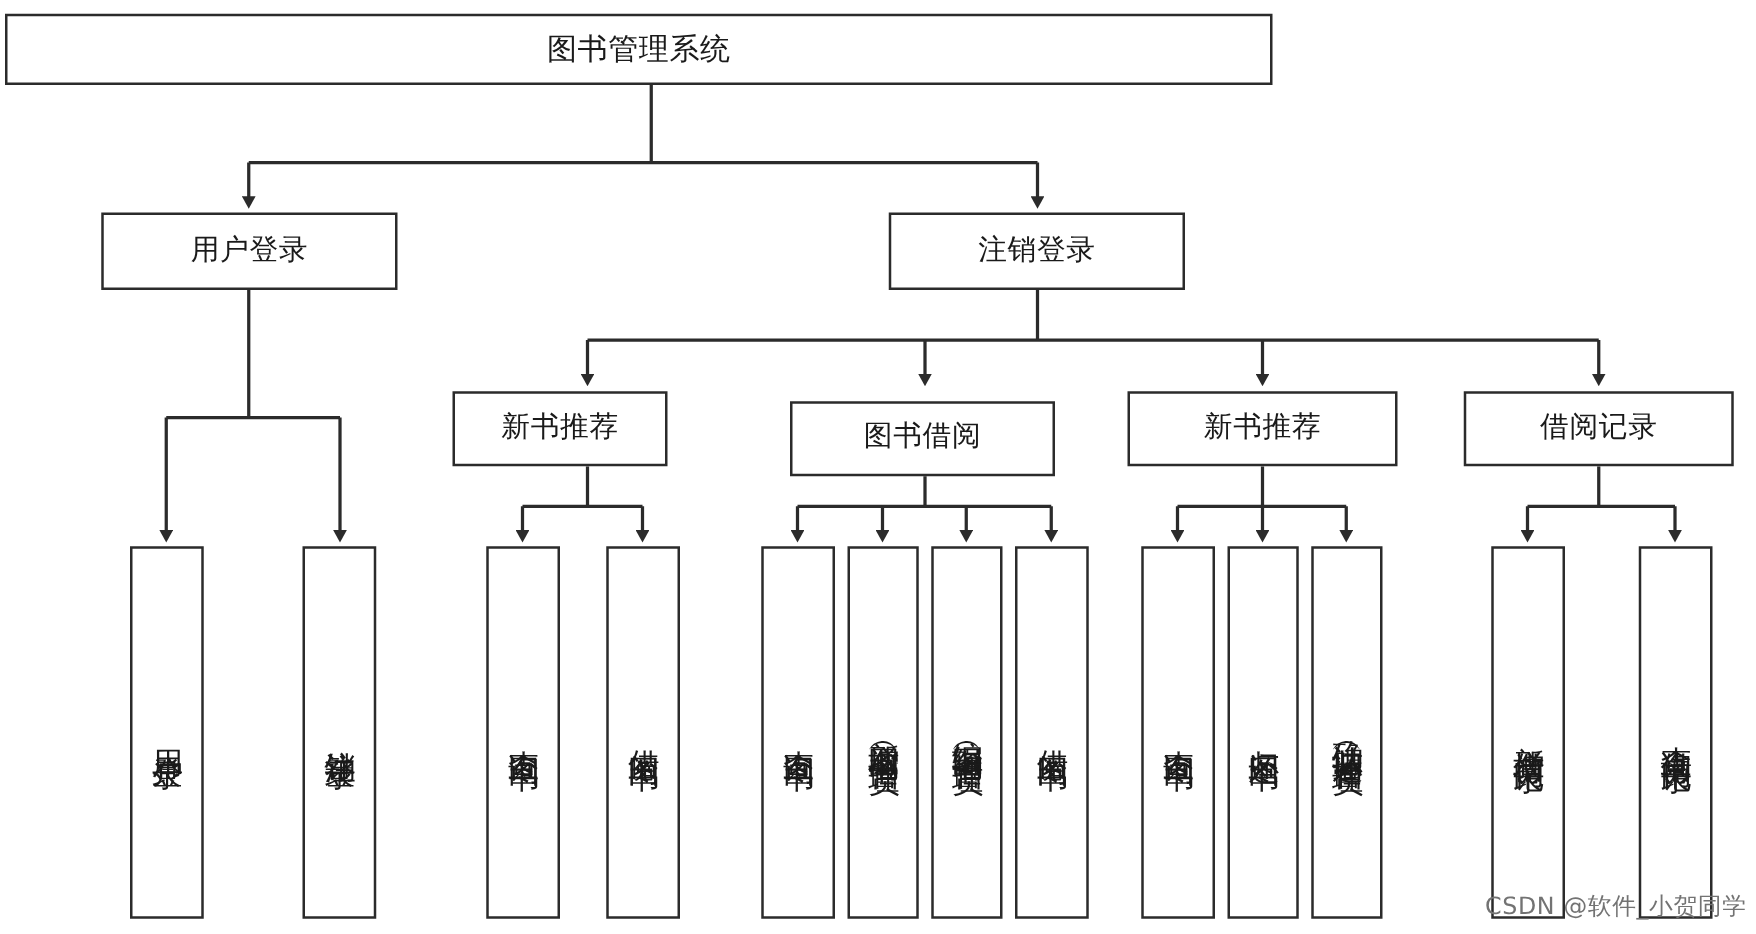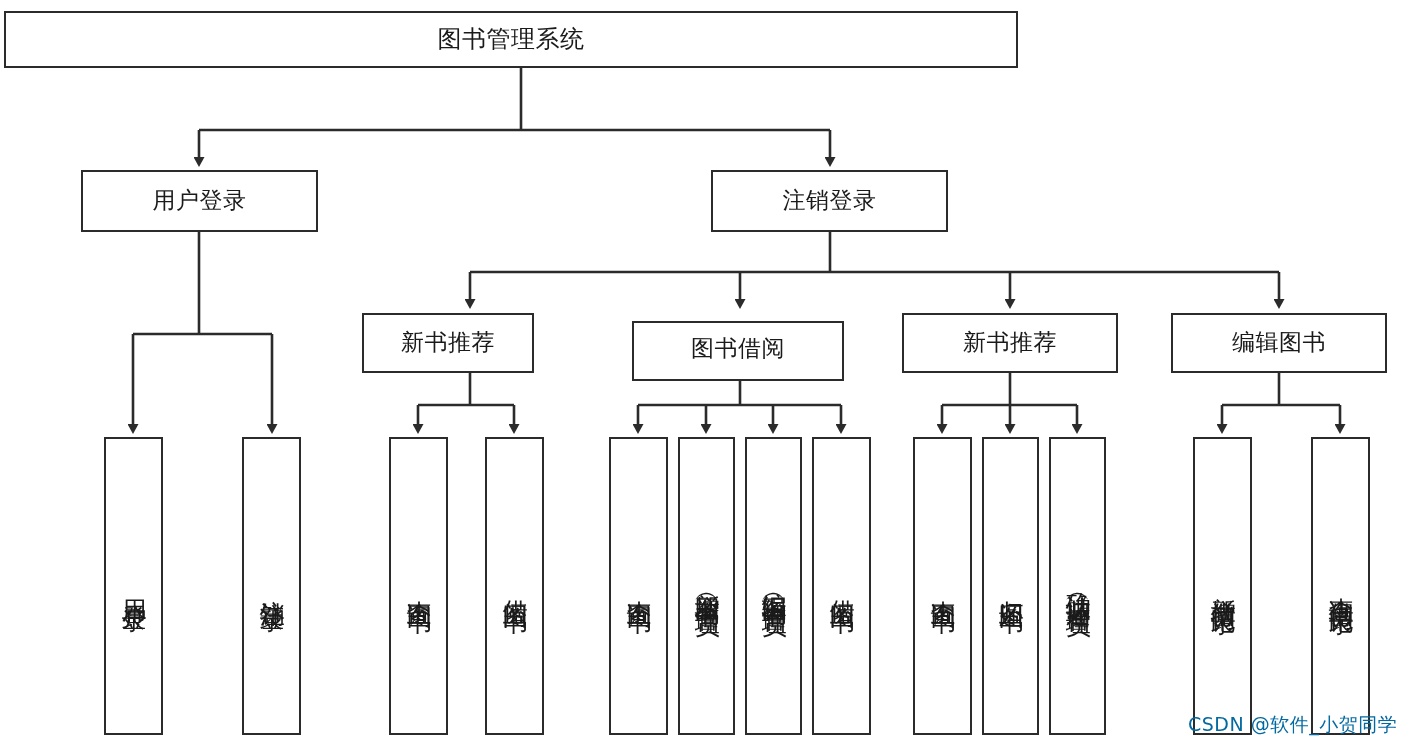--- a/index.html
+++ b/index.html
@@ -59,21 +59,21 @@
     text-orientation: upright;
     font-size: 25px;
     line-height: 1.05;
     letter-spacing: 3px;
     white-space: nowrap;
     text-align: center;
   }
   .watermark {
     position: absolute;
     font-size: 19px;
-    color: #0369a1;
+    color: #737373;
     white-space: nowrap;
     letter-spacing: 0.5px;
     left: 1188px;
     top: 712px;
   }
 </style>
 </head>
 <body>
 
 <div id="canvas">
@@ -142,21 +142,21 @@
   <div class="node horiz" style="left:362px; top:313px; width:172px; height:60px;">
     <span class="node-label">新书推荐</span>
   </div>
   <div class="node horiz" style="left:632px; top:321px; width:212px; height:60px;font-family:Liberation Mono, monospace;">
     <span class="node-label">图书借阅</span>
   </div>
   <div class="node horiz" style="left:902px; top:313px; width:216px; height:60px;">
     <span class="node-label">新书推荐</span>
   </div>
   <div class="node horiz" style="left:1171px; top:313px; width:216px; height:60px;">
-    <span class="node-label">编辑图书</span>
+    <span class="node-label">借阅记录</span>
   </div>
 
   <div class="node vert" style="left:104px; top:437px; width:59px; height:298px;">
     <span class="node-label">用户登录</span>
   </div>
   <div class="node vert" style="left:242px; top:437px; width:59px; height:298px;">
     <span class="node-label">注销登录</span>
   </div>
 
   <div class="node vert" style="left:389px; top:437px; width:59px; height:298px;">

